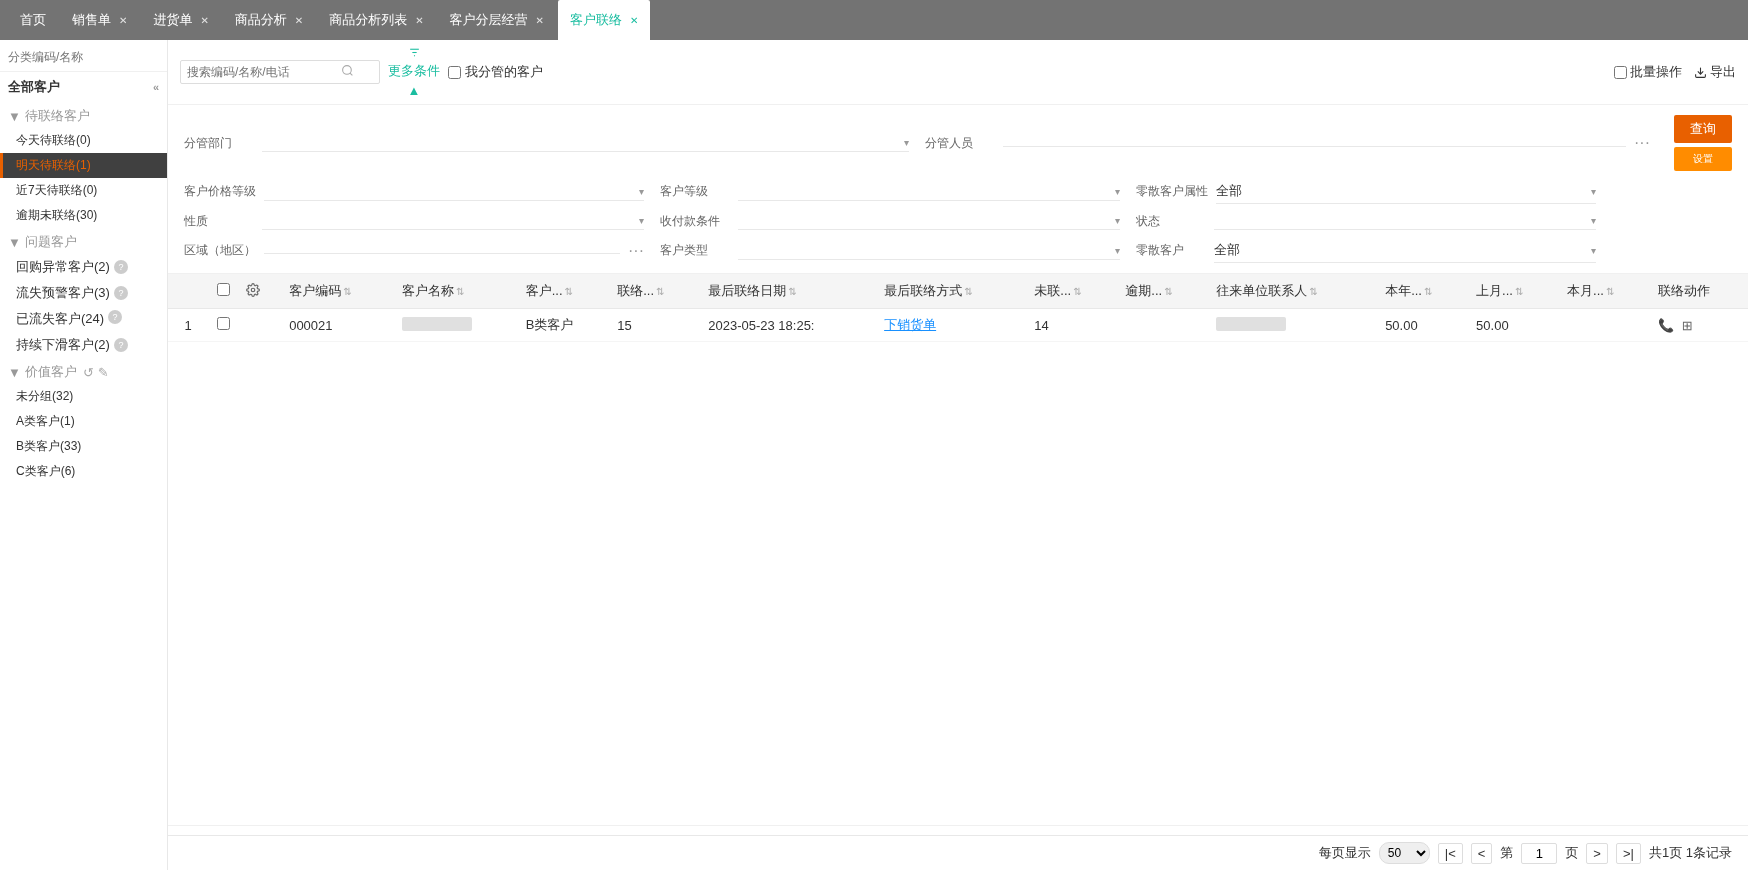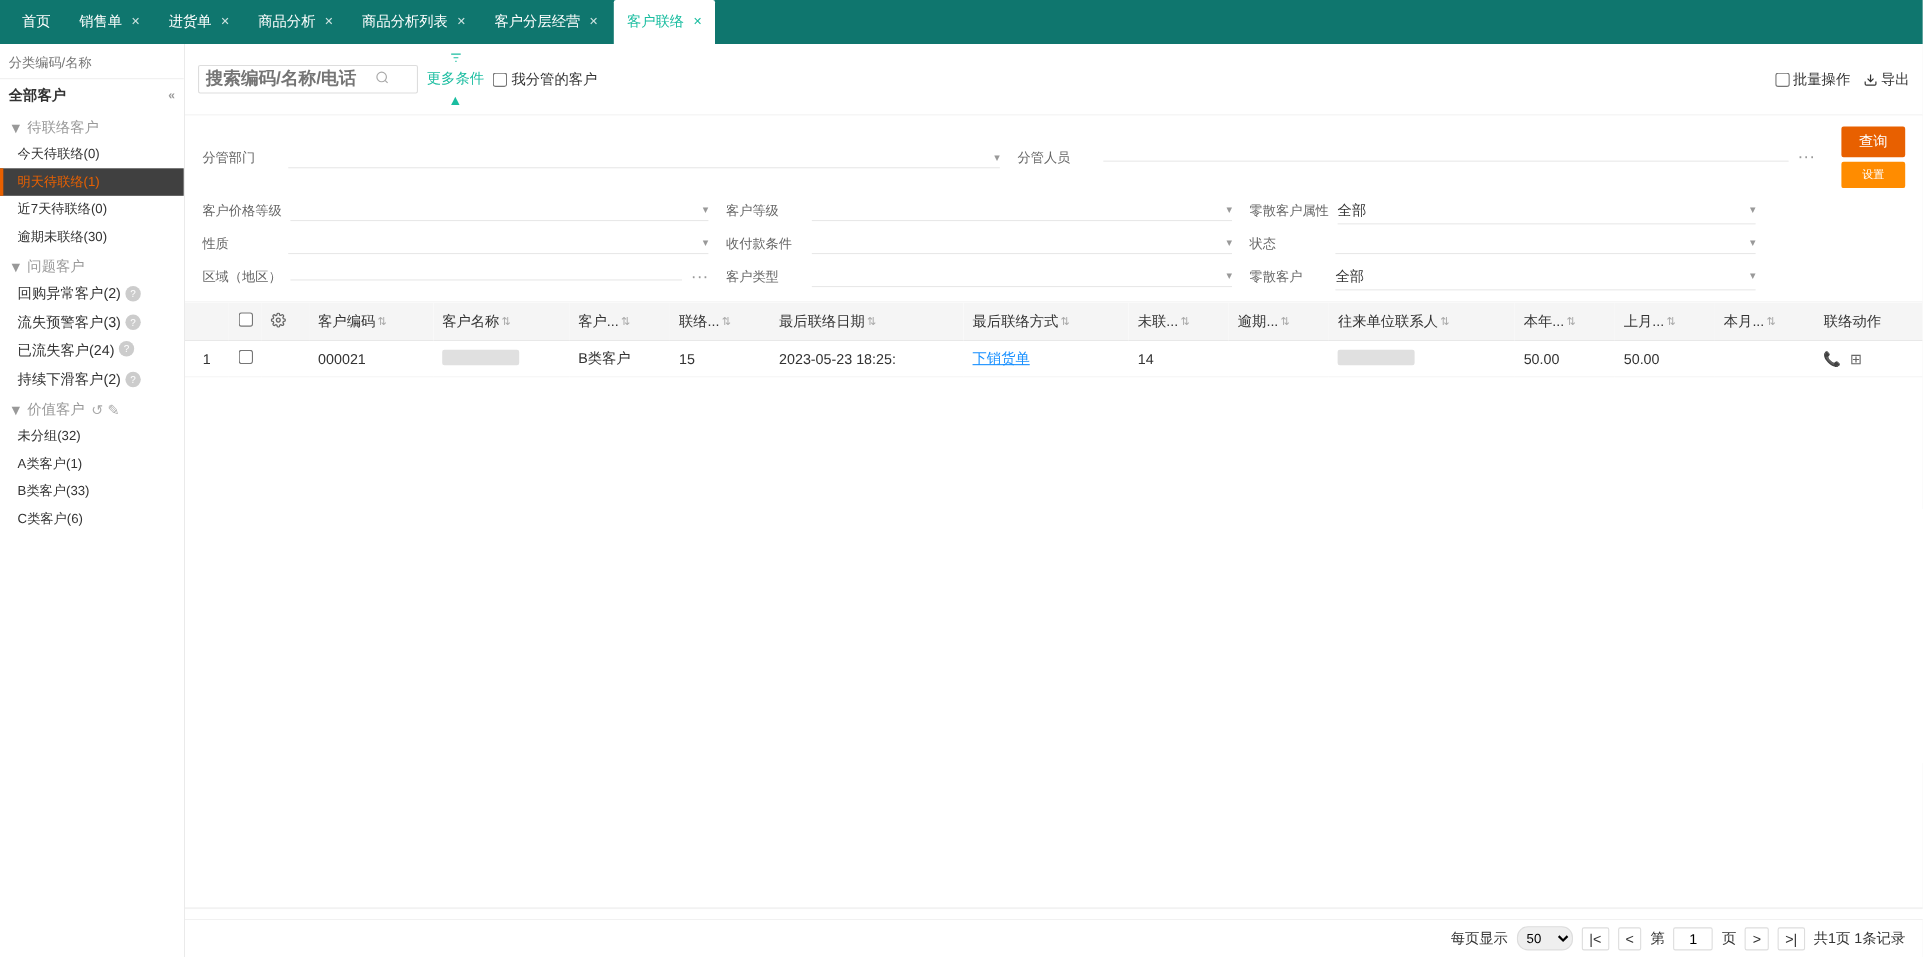--- a/index.html
+++ b/index.html
@@ -1,20 +1,20 @@
 <!DOCTYPE html>
 <html><head>
   <meta charset="utf-8">
   <style>
     * { box-sizing: border-box; margin: 0; padding: 0; font-family: 'Microsoft YaHei', Arial, sans-serif; font-size: 13px; }
     body { background: #f5f5f5; overflow: hidden; }
 
     
     .top-nav {
-      background: #0f766e;
+      background: #737373;
       height: 40px;
       display: flex;
       align-items: center;
       padding: 0 8px;
       gap: 2px;
     }
     .nav-item {
       color: #fff;
       padding: 0 12px;
       height: 40px;
@@ -398,21 +398,21 @@
     <div class="sidebar-item">未分组(32)</div>
     <div class="sidebar-item">A类客户(1)</div>
     <div class="sidebar-item">B类客户(33)</div>
     <div class="sidebar-item">C类客户(6)</div>
   </div>
 
   <div class="content-area">
 
     <div class="search-bar">
       <div class="search-input-wrap">
-        <input type="text" style="border: none; outline: none; font-size: 16px; color: #3b82f6; width: 150px; font-weight: bold;" placeholder="搜索编码/名称/电话">
+        <input type="text" style="border: none; outline: none; font-size: 12px; color: #3b82f6; width: 150px;" placeholder="搜索编码/名称/电话">
         <span style="cursor:pointer;color:#ccc;">
           <svg width="13" height="13" viewBox="0 0 24 24" fill="none" stroke="#aaa" stroke-width="2">
             <circle cx="11" cy="11" r="8"></circle>
               <line x1="21" y1="21" x2="16.65" y2="16.65"></line>
           </svg>
         </span>
       </div>
       <div class="more-filter">
         <svg width="13" height="13" viewBox="0 0 24 24" fill="none" stroke="#1abda0" stroke-width="2">
           <line x1="4" y1="6" x2="20" y2="6"></line>

